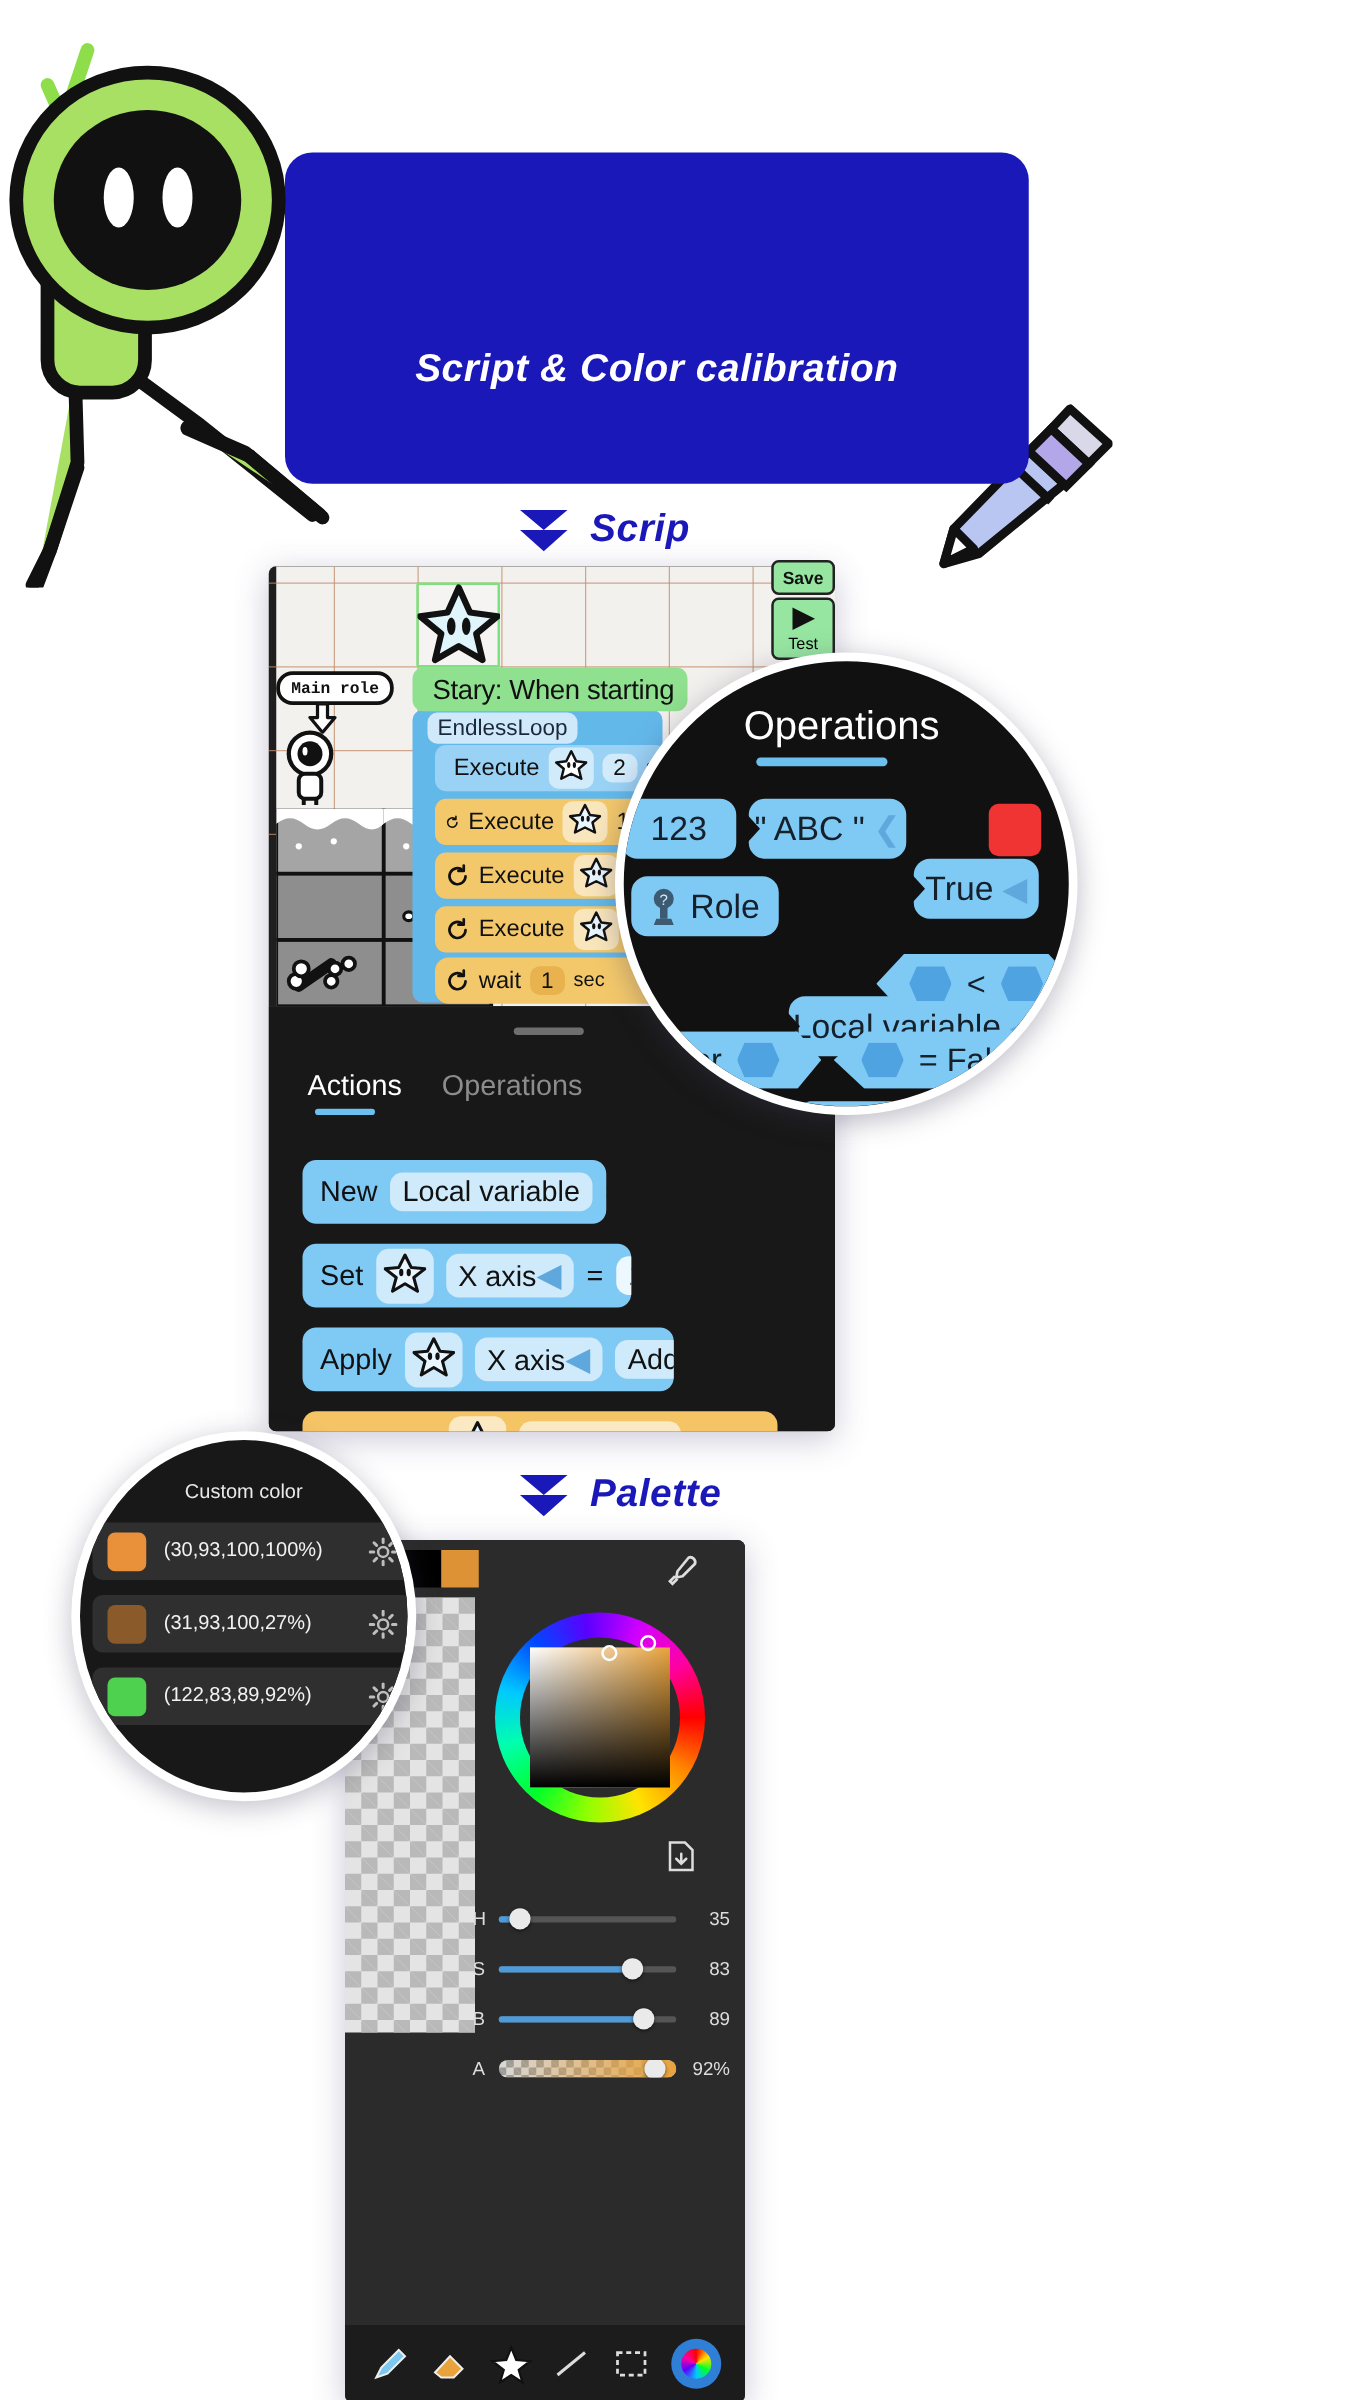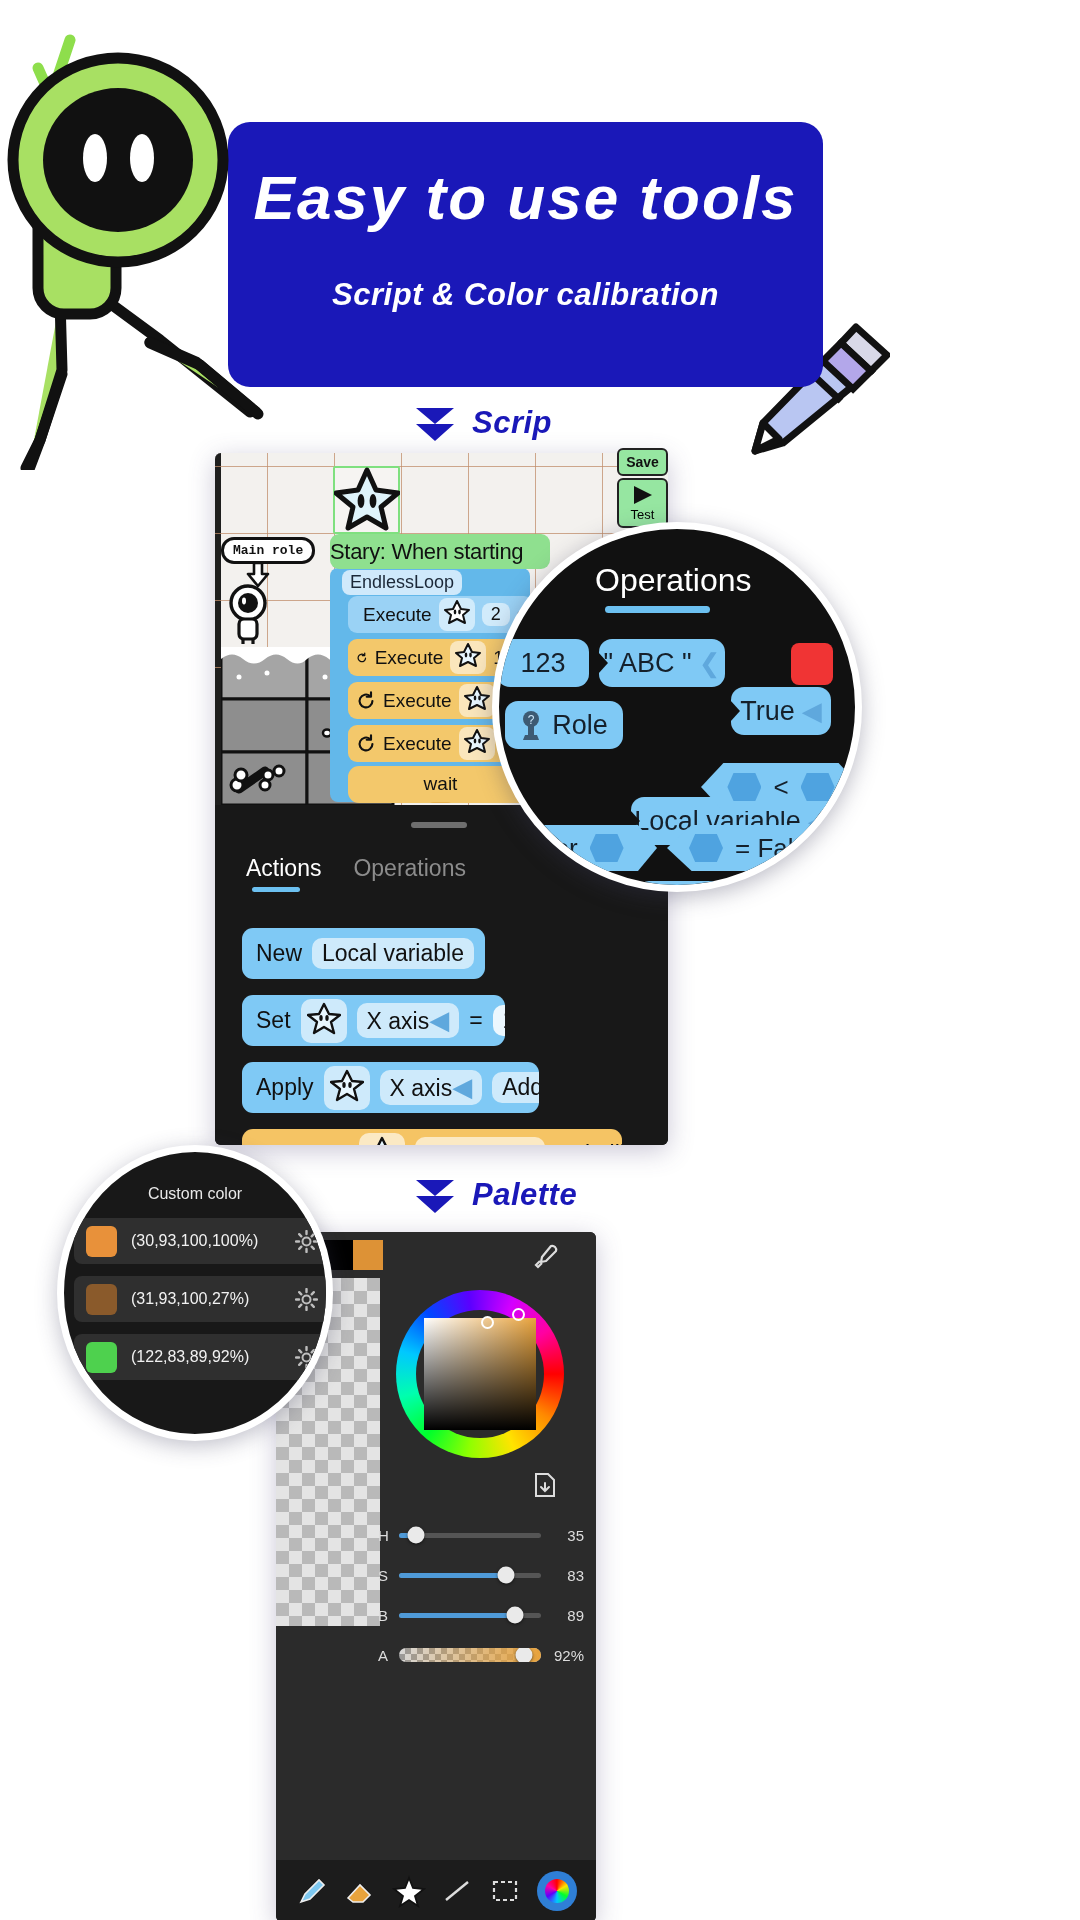--- a/index.html
+++ b/index.html
@@ -85,21 +85,21 @@
     position:absolute; left:617px; top:478px; width:51px; height:50px;
     background:#96e6a1; border:2px solid #222; border-radius:6px; z-index:9;
     display:flex; flex-direction:column; align-items:center; justify-content:center; gap:1px;
   }
   .test-btn .lbl{ font-size:13px; font-weight:normal; color:#000000; }
 
   
   .blk-hat{
     position:absolute; left:330px; top:534px; width:220px; height:35px;
     background:#8fe08f; border-radius:9px; z-index:9;
-    display:flex; align-items:center; padding-left:0;
+    display:flex; align-items:center; padding-left:16px;
     font-size:22px; color:#111; white-space:nowrap; letter-spacing:-0.3px;
   }
   .loop-wrap{
     position:absolute; left:330px; top:568px; width:200px; height:234px;
     background:#63b8ea; border-radius:8px; z-index:8;
   }
   .loop-label{
     position:absolute; left:342px; top:570px; z-index:10;
     background:#cfe9fb; border-radius:8px; padding:2px 8px;
     font-size:18px; color:#1b2838;
@@ -281,21 +281,20 @@
     <ellipse cx="118" cy="120" rx="75" ry="72" fill="#111"></ellipse>
     <ellipse cx="95" cy="118" rx="12" ry="24" fill="#fff"></ellipse>
     <ellipse cx="142" cy="118" rx="12" ry="24" fill="#fff"></ellipse>
     <g stroke="#111" stroke-width="11" fill="none" stroke-linecap="round">
       <path d="M62 334 L40 400 L26 428"></path>
       <path d="M150 303 L200 325 L256 372"></path>
     </g>
   </svg>
 
   <div class="hero-banner">
-    <div class="hero-title">Easy to use tools</div>
     <div class="hero-sub">Script &amp; Color calibration</div>
   </div>
 
   <svg class="pencil" viewBox="0 0 165 140">
     <g stroke="#111" stroke-width="7" stroke-linejoin="round">
       <path d="M58 128 L30 136 L38 108 L116 28 L146 56 Z" fill="#b9c6f2"></path>
       <path d="M116 28 L131 12 L162 40 L146 56 Z" fill="#d8d8e8"></path>
       <path d="M30 136 L38 108 L54 124 Z" fill="#fff"></path>
       <path d="M86 58 L116 86" fill="none"></path>
     </g>
@@ -499,21 +498,21 @@
     <span>Execute</span>
     <span class="pill" style="padding:1px 5px">
       <svg class="ministar" viewBox="0 0 26 26">
           <path d="M13 2 L17 10 L25 11 L19 16 L21 24 L13 20 L5 24 L7 16 L1 11 L9 10 Z" fill="#e8f7ff" stroke="#111" stroke-width="2" stroke-linejoin="round"></path>
           <ellipse cx="11" cy="13" rx="1.3" ry="2.4" fill="#111"></ellipse>
           <ellipse cx="15.5" cy="13" rx="1.3" ry="2.4" fill="#111"></ellipse>
         </svg>
     </span>
   </div>
 
-  <div class="row orange" style="top:766px; border-radius:11px;flex-direction:column;">
+  <div class="row orange" style="top:766px; border-radius:11px;">
     <svg width="20" height="20" viewBox="0 0 28 28">
         <path d="M23 14 a9 9 0 1 1 -3.3 -7" fill="none" stroke="#111" stroke-width="3" stroke-linecap="round"></path>
         <path d="M21 2 L21 8 L15 8" fill="none" stroke="#111" stroke-width="3" stroke-linecap="round" stroke-linejoin="round"></path>
       </svg>
     <span>wait</span>
     <span class="pill mini" style="background:#e8b24e">1</span>
     <span style="font-size:16px">sec</span>
   </div>
 
   <div class="mag-ops">

